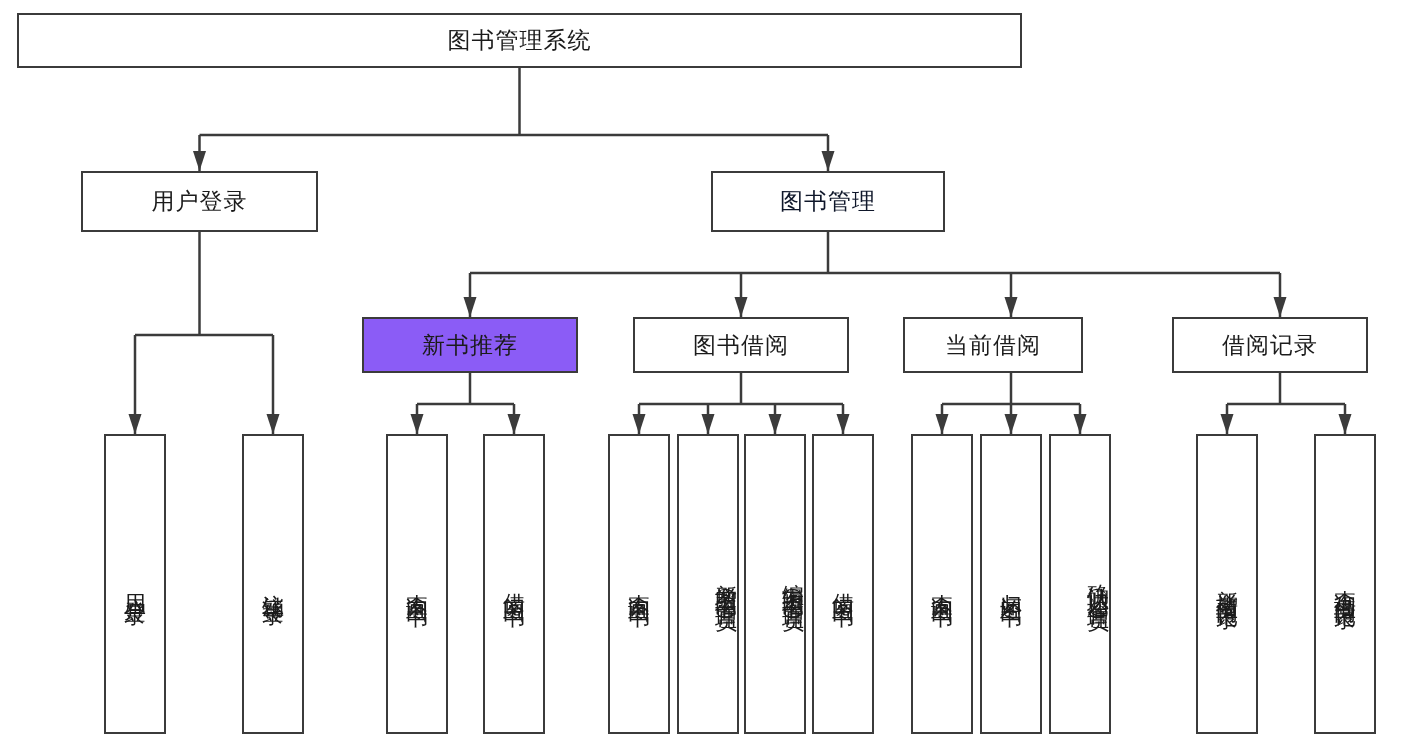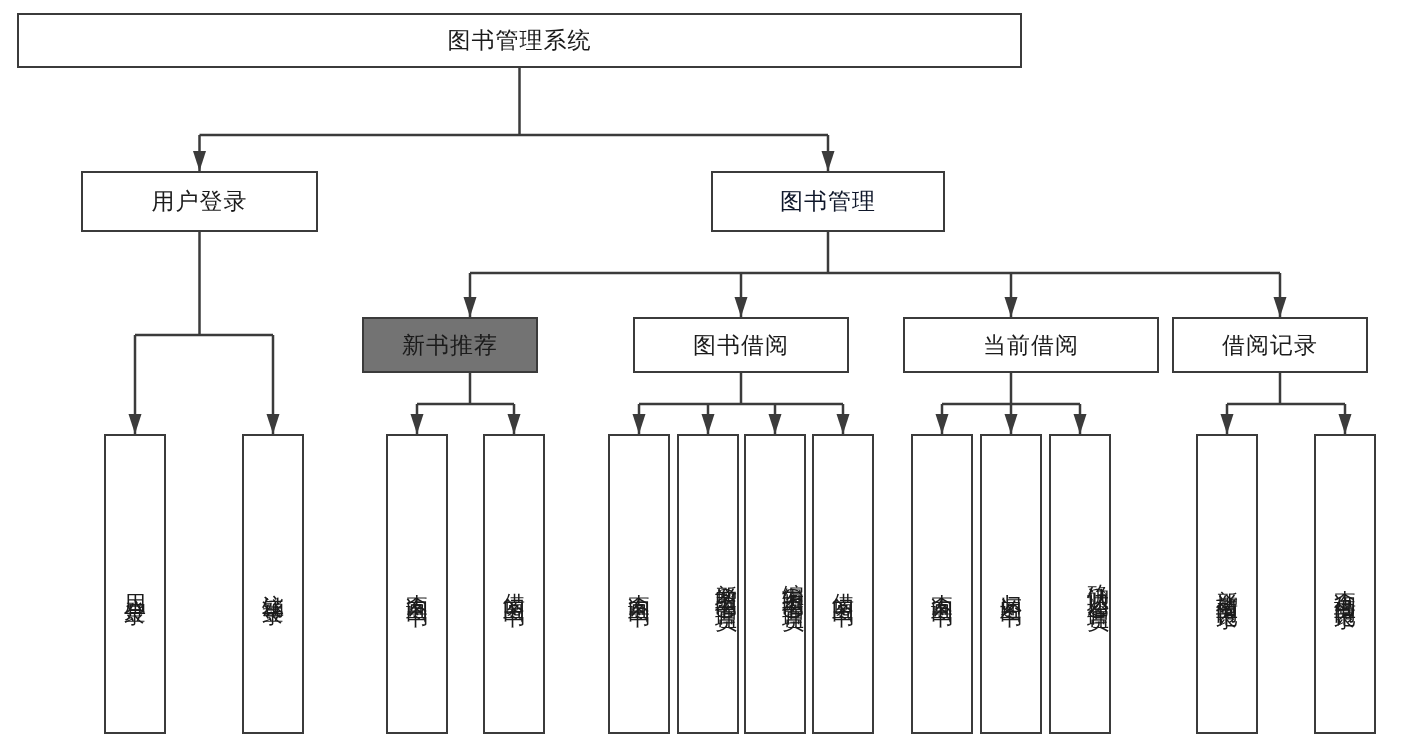--- a/index.html
+++ b/index.html
@@ -125,27 +125,27 @@
   <div id="nodes">
       <div class="node horiz" style="left: 17px; top: 13px; width: 1005px; height: 55px; border-color: rgb(59, 59, 59); background: rgb(255, 255, 255); color: rgb(27, 27, 27);">
         <span class="lbl">图书管理系统</span>
       </div>
       <div class="node horiz" style="left: 81px; top: 171px; width: 237px; height: 61px; border-color: rgb(59, 59, 59); background: rgb(255, 255, 255); color: rgb(27, 27, 27);">
         <span class="lbl">用户登录</span>
       </div>
       <div class="node horiz" style="left: 711px; top: 171px; width: 234px; height: 61px; border-color: rgb(59, 59, 59); background: rgb(255, 255, 255); color: #0f172a;">
         <span class="lbl">图书管理</span>
       </div>
-      <div class="node horiz" style="left: 362px; top: 317px; width: 176px; height: 56px; border-color: rgb(59, 59, 59); background: #737373; color: rgb(27, 27, 27);">
+      <div class="node horiz" style="left: 362px; top: 317px; width: 216px; height: 56px; border-color: rgb(59, 59, 59); background: #8b5cf6; color: rgb(27, 27, 27);">
         <span class="lbl">新书推荐</span>
       </div>
       <div class="node horiz" style="left: 633px; top: 317px; width: 216px; height: 56px; border-color: rgb(59, 59, 59); background: rgb(255, 255, 255); color: rgb(27, 27, 27); text-align: right;">
         <span class="lbl">图书借阅</span>
       </div>
-      <div class="node horiz" style="left: 903px; top: 317px; width: 256px; height: 56px; border-color: rgb(59, 59, 59); background: rgb(255, 255, 255); color: rgb(27, 27, 27);">
+      <div class="node horiz" style="left: 903px; top: 317px; width: 180px; height: 56px; border-color: rgb(59, 59, 59); background: rgb(255, 255, 255); color: rgb(27, 27, 27);">
         <span class="lbl">当前借阅</span>
       </div>
       <div class="node horiz" style="left: 1172px; top: 317px; width: 196px; height: 56px; border-color: rgb(59, 59, 59); background: rgb(255, 255, 255); color: rgb(27, 27, 27); align-items: center;">
         <span class="lbl">借阅记录</span>
       </div>
       <div class="node vert" style="left: 104px; top: 434px; width: 62px; height: 300px; border-color: rgb(59, 59, 59); background: rgb(255, 255, 255); color: rgb(27, 27, 27);">
         <span class="lbl">用户登录</span>
       </div>
       <div class="node vert" style="left: 242px; top: 434px; width: 62px; height: 300px; border-color: rgb(59, 59, 59); background: rgb(255, 255, 255); color: rgb(27, 27, 27);">
         <span class="lbl">注销登录</span>

